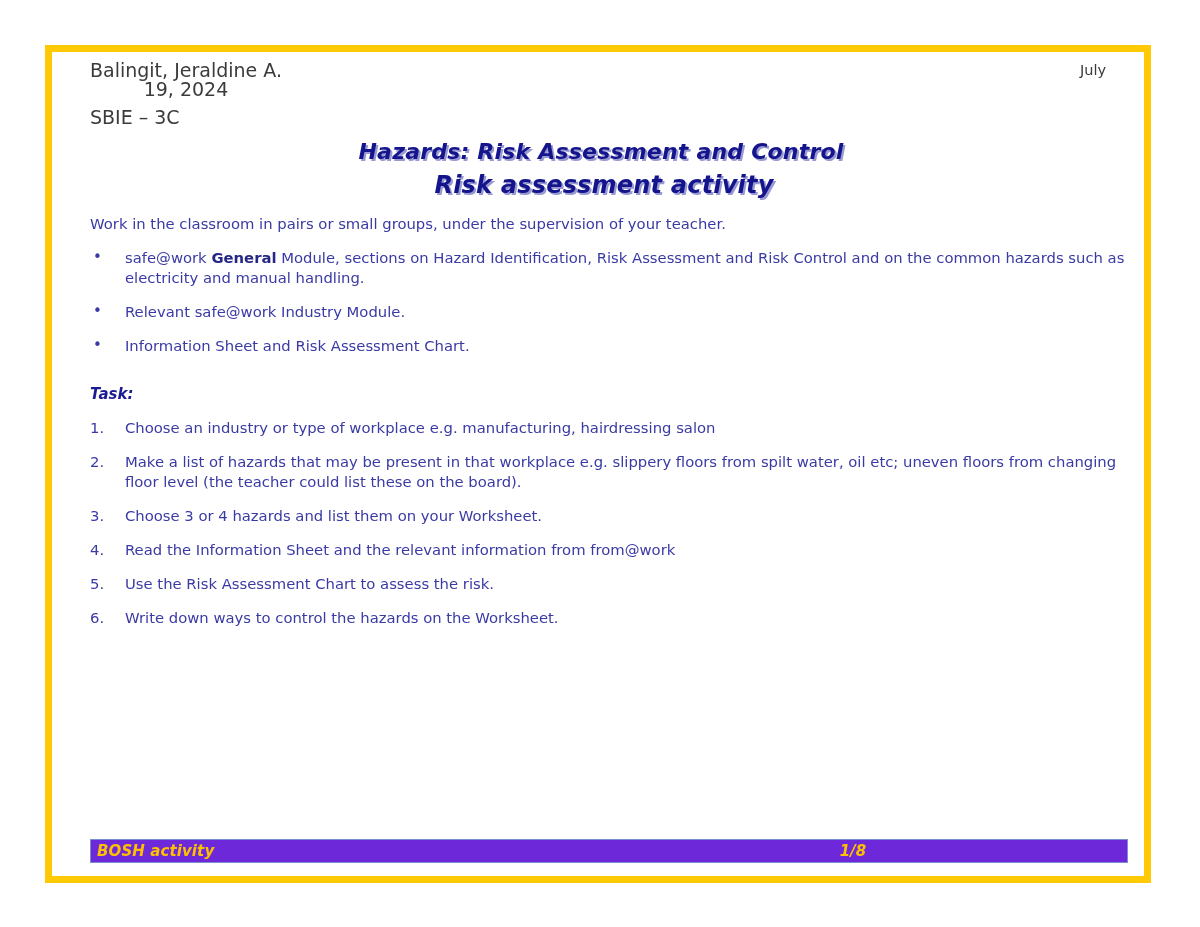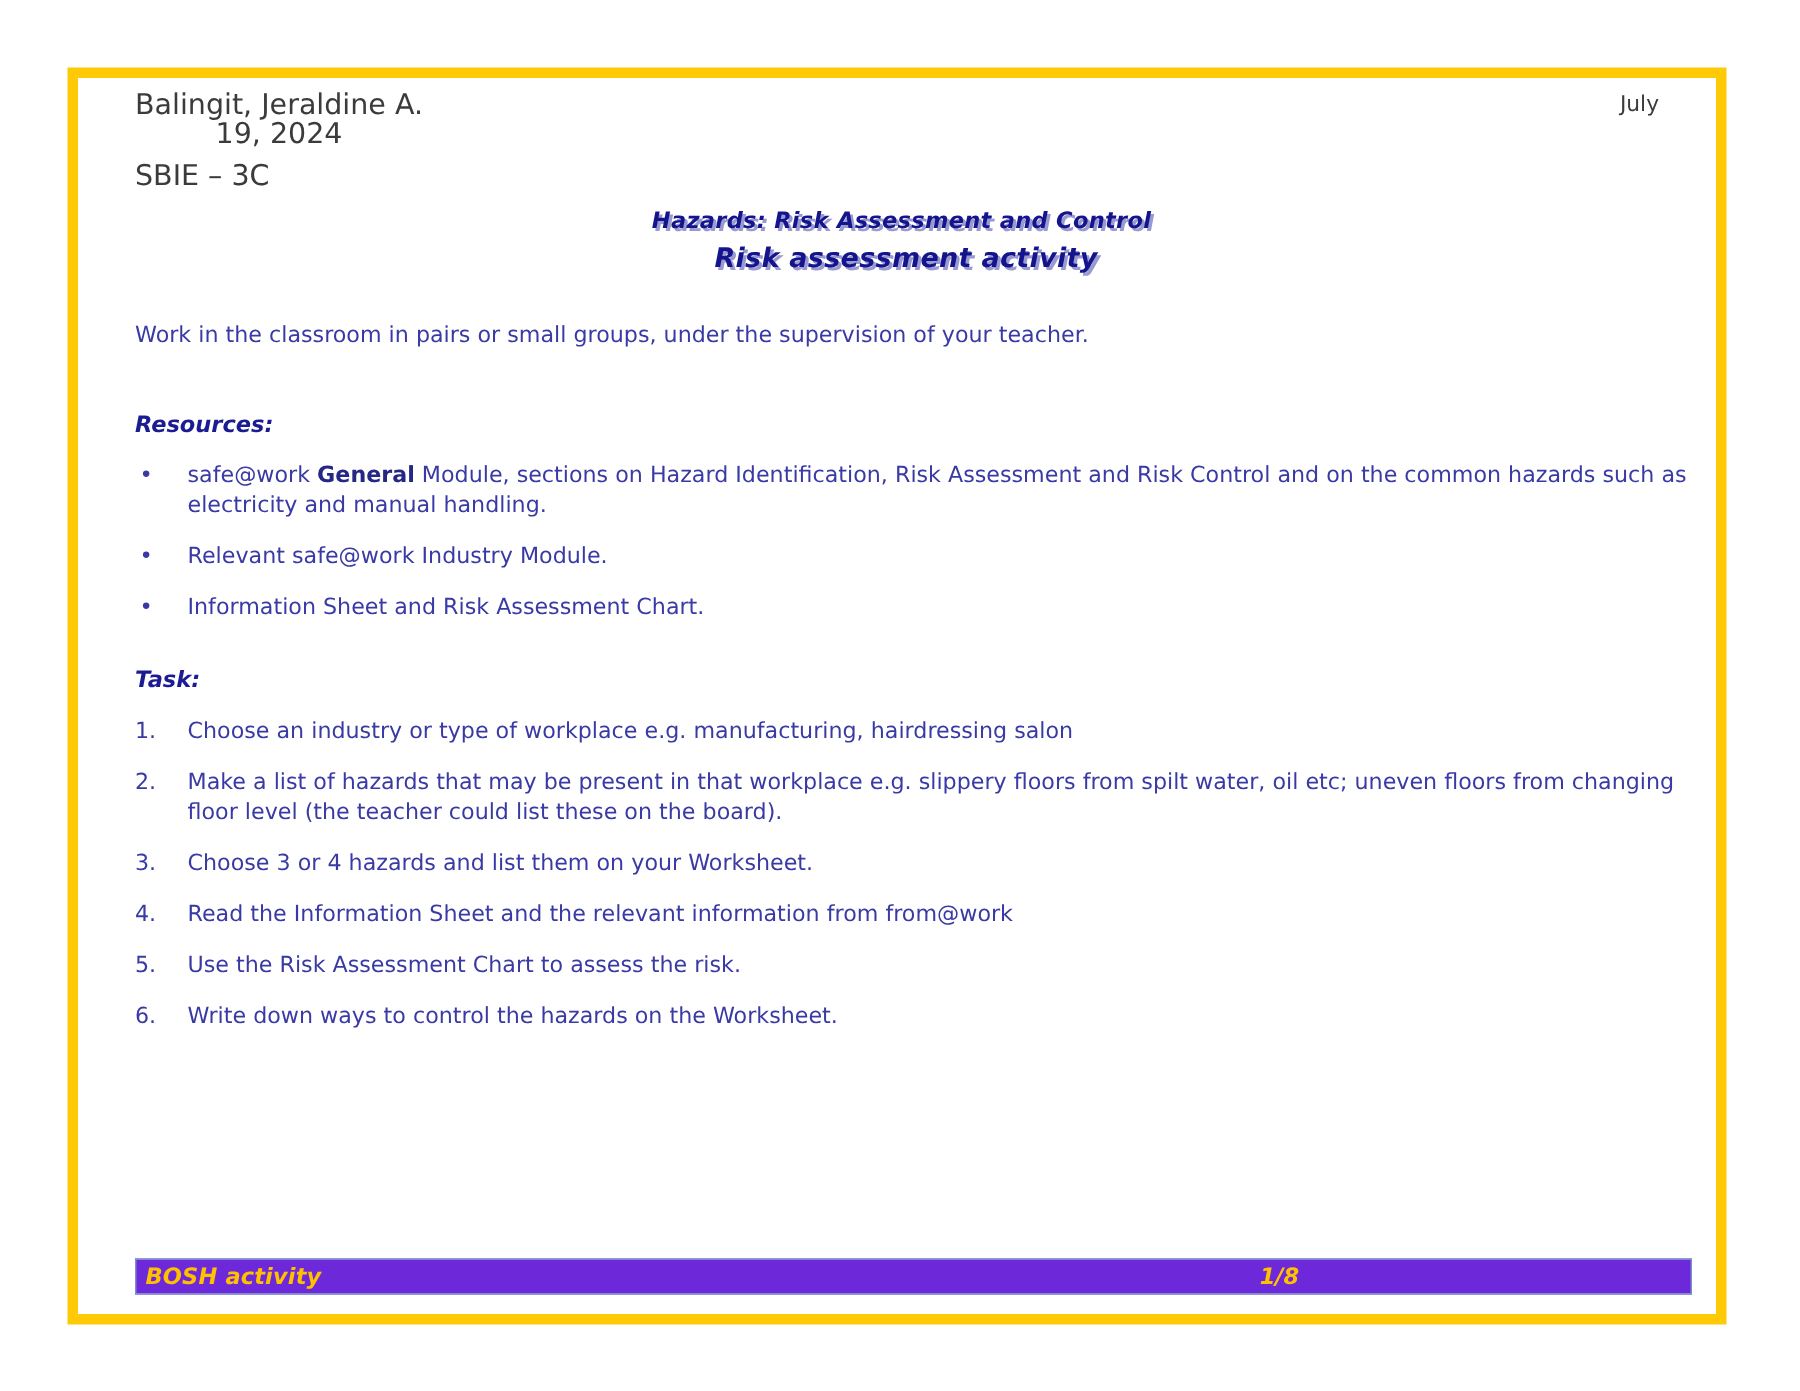--- a/index.html
+++ b/index.html
@@ -68,33 +68,33 @@
     left: 0;
     top: 86px;
     width: 100%;
     text-align: center;
   }
   .title-main {
     font-family: "DejaVu Sans", sans-serif;
     font-weight: bold;
     font-style: italic;
     color: #14148c;
-    font-size: 15px;
+    font-size: 22px;
     letter-spacing: 0.2px;
     text-shadow: 2px 2px 0 #9a9ad2;
     margin: 0;
     line-height: 1.25;
     padding-left: 6px;
   }
   .title-sub {
     font-family: "DejaVu Sans", sans-serif;
     font-weight: bold;
     font-style: italic;
     color: #14148c;
-    font-size: 18px;
+    font-size: 24px;
     letter-spacing: 0.2px;
     text-shadow: 2px 2px 0 #9a9ad2;
     margin: 5px 0 0 0;
     line-height: 1.2;
     padding-left: 12px;
   }
 
   
   .doc-body {
     position: absolute;
@@ -219,21 +219,20 @@
 
     <div class="title-block">
       <div class="title-main">Hazards:  Risk Assessment and Control</div>
       <div class="title-sub">Risk assessment activity</div>
     </div>
 
     <div class="doc-body">
 
       <p class="intro">Work in the classroom in pairs or small groups, under the supervision of your teacher.</p>
 
-      <div class="section-heading">Resources:</div>
 
       <ul class="res-list">
         <li>
           <span class="bullet">•</span>
           <span>safe@work </span><span class="bold-inline">General</span><span> Module, sections on Hazard Identification, Risk Assessment and Risk Control and on the common hazards such as electricity and manual handling.</span>
         </li>
         <li>
           <span class="bullet">•</span>
           <span>Relevant safe@work Industry Module.</span>
         </li>

